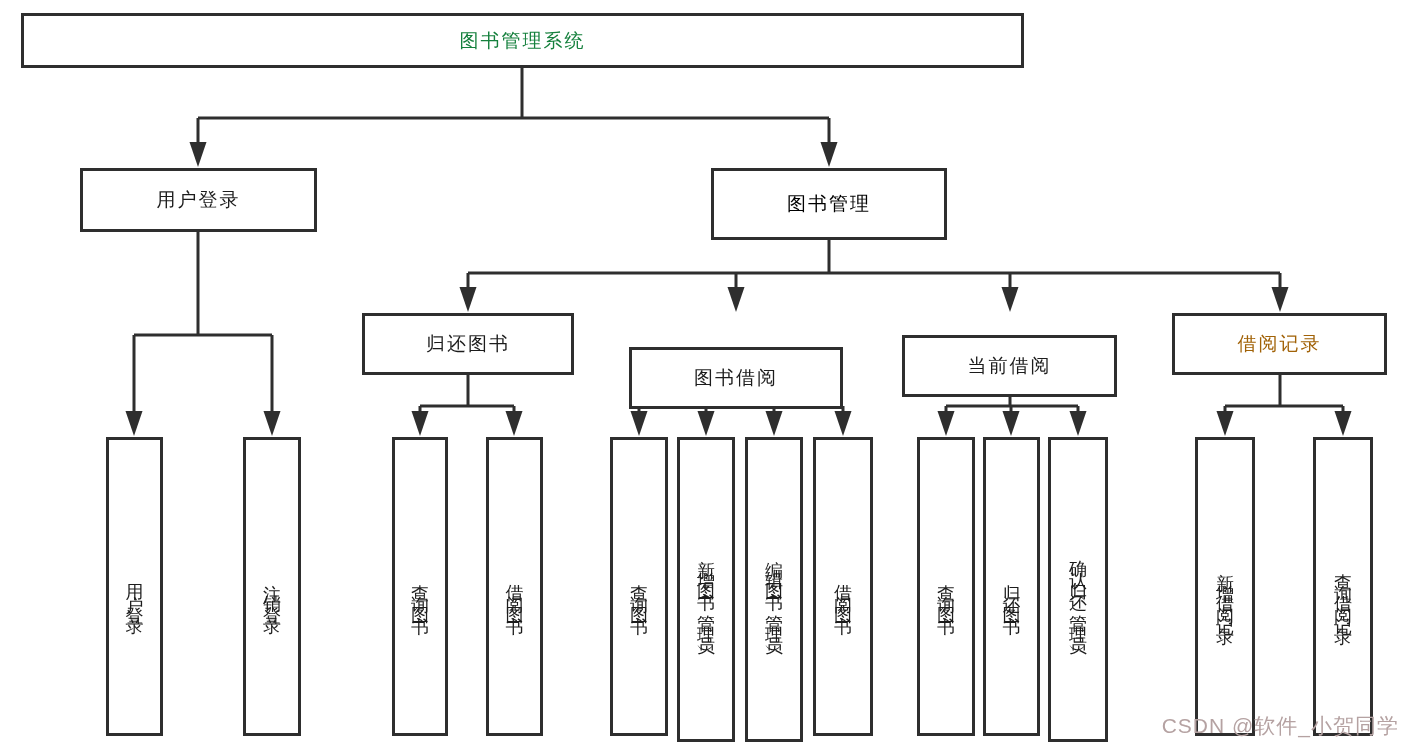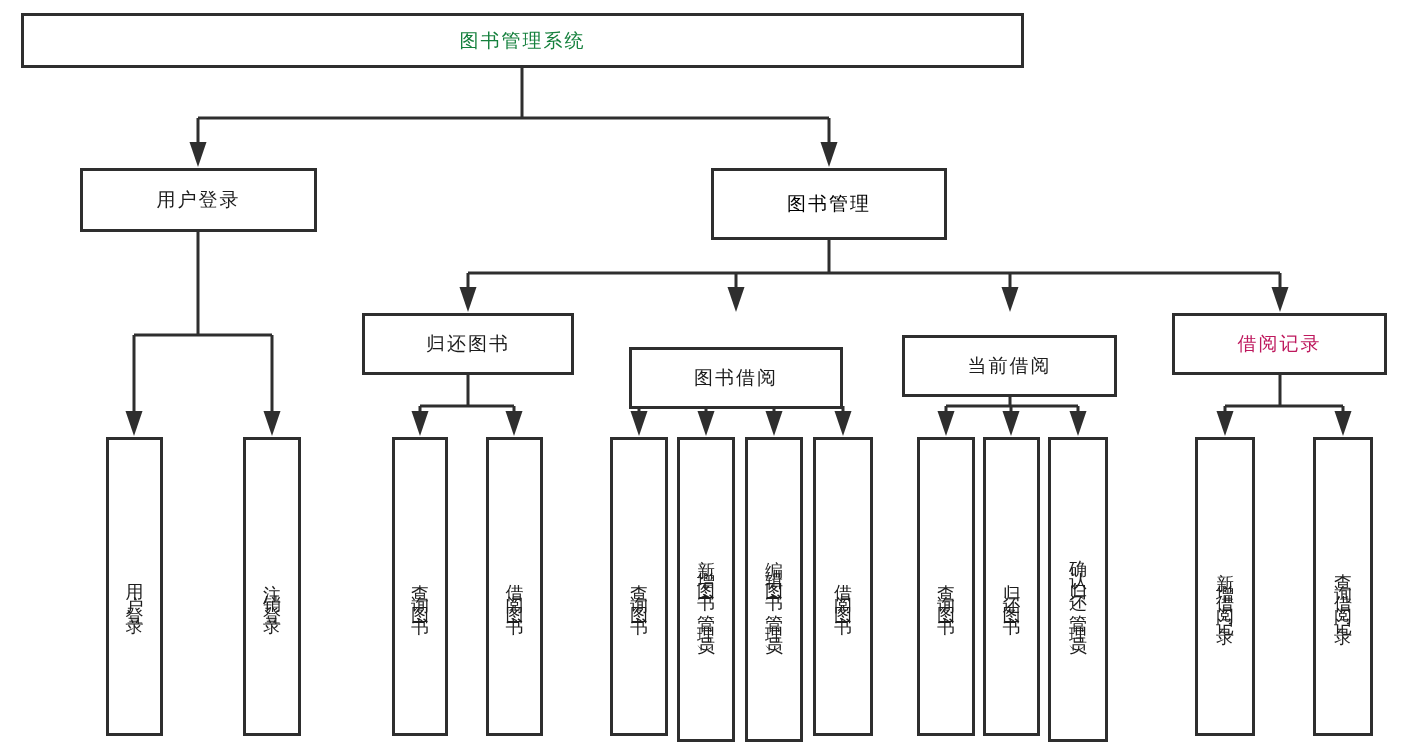--- a/index.html
+++ b/index.html
@@ -62,21 +62,21 @@
       </div>
       <div class="node h" style="left: 362px; top: 313px; width: 212px; height: 62px; border-color: rgb(46, 46, 46); color: rgb(28, 28, 28);">
         <span class="label">归还图书</span>
       </div>
       <div class="node h" style="left: 629px; top: 313px; width: 214px; height: 62px; border-color: rgb(46, 46, 46); color: rgb(28, 28, 28); margin-top: 34px;">
         <span class="label">图书借阅</span>
       </div>
       <div class="node h" style="left: 902px; top: 313px; width: 215px; height: 62px; border-color: rgb(46, 46, 46); color: rgb(28, 28, 28); margin-top: 22px;">
         <span class="label">当前借阅</span>
       </div>
-      <div class="node h" style="left: 1172px; top: 313px; width: 215px; height: 62px; border-color: rgb(46, 46, 46); color: #be185d;">
+      <div class="node h" style="left: 1172px; top: 313px; width: 215px; height: 62px; border-color: rgb(46, 46, 46); color: #a16207;">
         <span class="label">借阅记录</span>
       </div>
       <div class="node v" style="left: 106px; top: 437px; width: 57px; height: 299px; border-color: rgb(46, 46, 46); color: rgb(28, 28, 28);">
         <span class="label">用户登录</span>
       </div>
       <div class="node v" style="left: 243px; top: 437px; width: 58px; height: 299px; border-color: rgb(46, 46, 46); color: rgb(28, 28, 28);">
         <span class="label">注销登录</span>
       </div>
       <div class="node v" style="left: 392px; top: 437px; width: 56px; height: 299px; border-color: rgb(46, 46, 46); color: rgb(28, 28, 28);">
         <span class="label">查询图书</span>
@@ -105,13 +105,14 @@
       <div class="node v" style="left: 1048px; top: 437px; width: 60px; height: 305px; border-color: rgb(46, 46, 46); color: rgb(28, 28, 28);">
         <span class="label">确认归还（管理员）</span>
       </div>
       <div class="node v" style="left: 1195px; top: 437px; width: 60px; height: 299px; border-color: rgb(46, 46, 46); color: rgb(28, 28, 28);">
         <span class="label">新增借阅记录</span>
       </div>
       <div class="node v" style="left: 1313px; top: 437px; width: 60px; height: 299px; border-color: rgb(46, 46, 46); color: rgb(28, 28, 28);">
         <span class="label">查询借阅记录</span>
       </div>
     </div>
+  <div class="watermark" style="color: rgb(181, 162, 162);">CSDN @软件_小贺同学</div>
 </div>
 
 </body></html>

